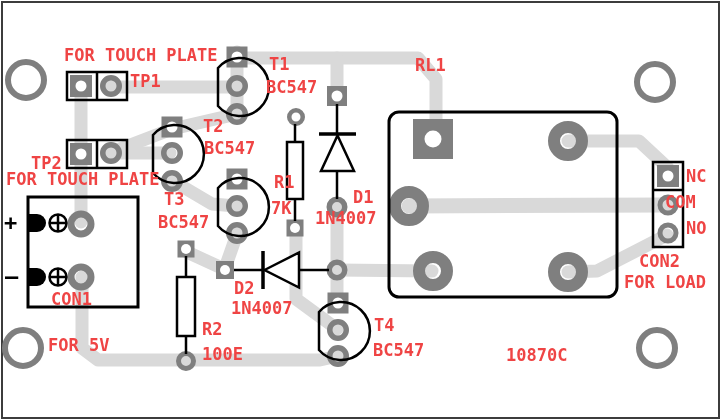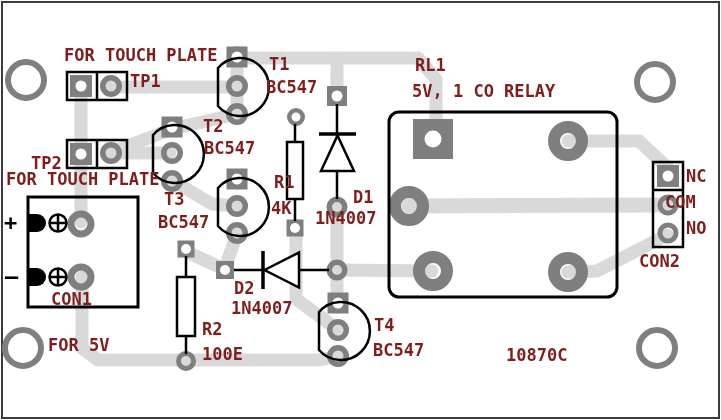--- a/index.html
+++ b/index.html
@@ -1,20 +1,20 @@
 <!DOCTYPE html>
 <html><head>
 <meta charset="utf-8">
 <style>
   html,body{margin:0;padding:0;background:#fff;}
   .stage{position:relative;width:721px;height:420px;background:#fff;overflow:hidden;
          font-family:"DejaVu Sans Mono",monospace;}
   .frame{position:absolute;left:1px;top:1px;width:715px;height:414px;border:2px solid #3c3c3c;}
   svg{position:absolute;left:0;top:0;}
-  .lbl{position:absolute;font:700 17px/1.05 "DejaVu Sans Mono",monospace;color:#7f1d1d;
+  .lbl{position:absolute;font:700 17px/1.05 "DejaVu Sans Mono",monospace;color:#ef4444;
        letter-spacing:0px;white-space:pre;}
   .sign{position:absolute;font:700 22px/1 "DejaVu Sans Mono",monospace;color:#000;}
 </style>
 </head>
 <body>
 
 <div class="stage">
   <div class="frame"></div>
 
   <svg width="721" height="420" viewBox="0 0 721 420">
@@ -165,36 +165,36 @@
   <div class="lbl" style="left:269px;top:56px">T1</div>
   <div class="lbl" style="left:266px;top:79px">BC547</div>
   <div class="lbl" style="left:203px;top:118px">T2</div>
   <div class="lbl" style="left:204px;top:140px">BC547</div>
   <div class="lbl" style="left:164px;top:191px">T3</div>
   <div class="lbl" style="left:158px;top:214px">BC547</div>
   <div class="lbl" style="left:374px;top:317px">T4</div>
   <div class="lbl" style="left:373px;top:342px">BC547</div>
 
   <div class="lbl" style="left:274px;top:174px">R1</div>
-  <div class="lbl" style="left:271px;top:200px">4K</div>
+  <div class="lbl" style="left:271px;top:200px">7K</div>
   <div class="lbl" style="left:202px;top:321px">R2</div>
   <div class="lbl" style="left:202px;top:346px">100E</div>
 
   <div class="lbl" style="left:353px;top:189px">D1</div>
   <div class="lbl" style="left:315px;top:210px">1N4007</div>
   <div class="lbl" style="left:234px;top:280px">D2</div>
   <div class="lbl" style="left:231px;top:300px">1N4007</div>
 
   <div class="lbl" style="left:415px;top:57px">RL1</div>
-  <div class="lbl" style="left:412px;top:83px">5V, 1 CO RELAY</div>
 
   <div class="sign" style="left:4px;top:212px">+</div>
   <div class="sign" style="left:5px;top:266px">–</div>
   <div class="lbl" style="left:51px;top:291px">CON1</div>
   <div class="lbl" style="left:48px;top:337px">FOR 5V</div>
 
   <div class="lbl" style="left:686px;top:168px">NC</div>
   <div class="lbl" style="left:665px;top:194px">COM</div>
   <div class="lbl" style="left:686px;top:220px">NO</div>
   <div class="lbl" style="left:639px;top:253px">CON2</div>
+  <div class="lbl" style="left:624px;top:274px">FOR LOAD</div>
 
   <div class="lbl" style="left:506px;top:347px">10870C</div>
 </div>
 
 </body></html>

